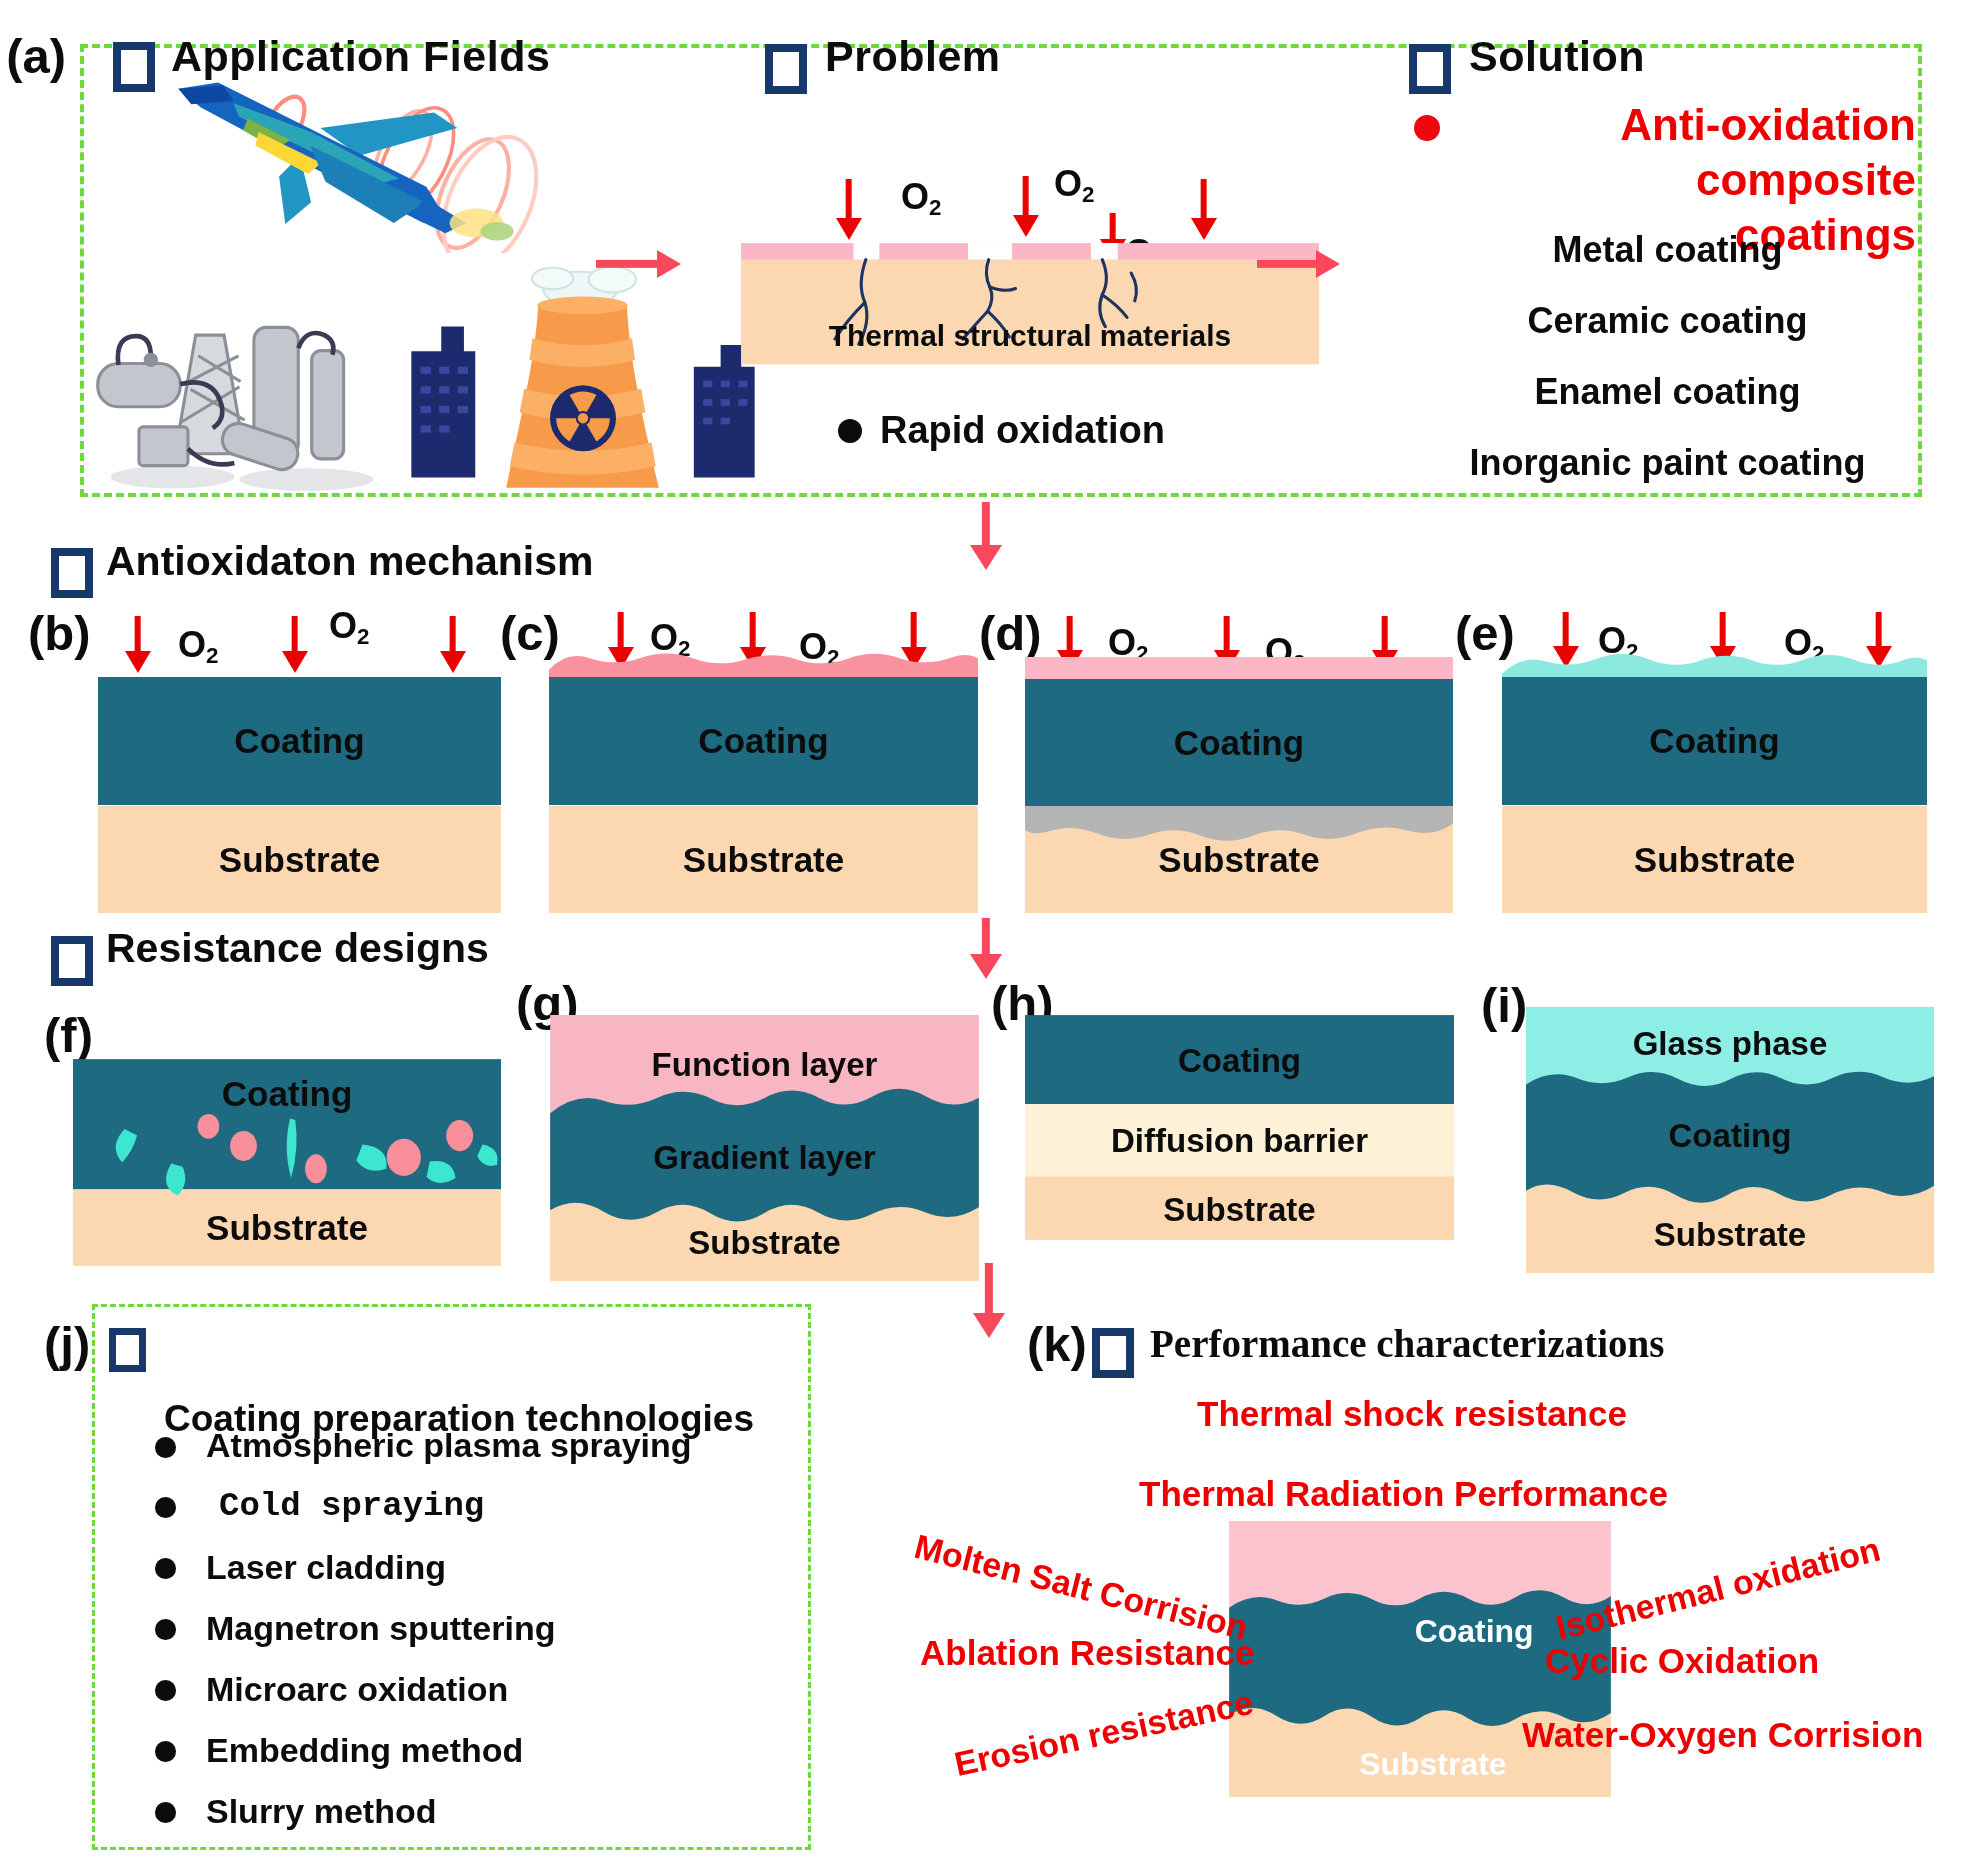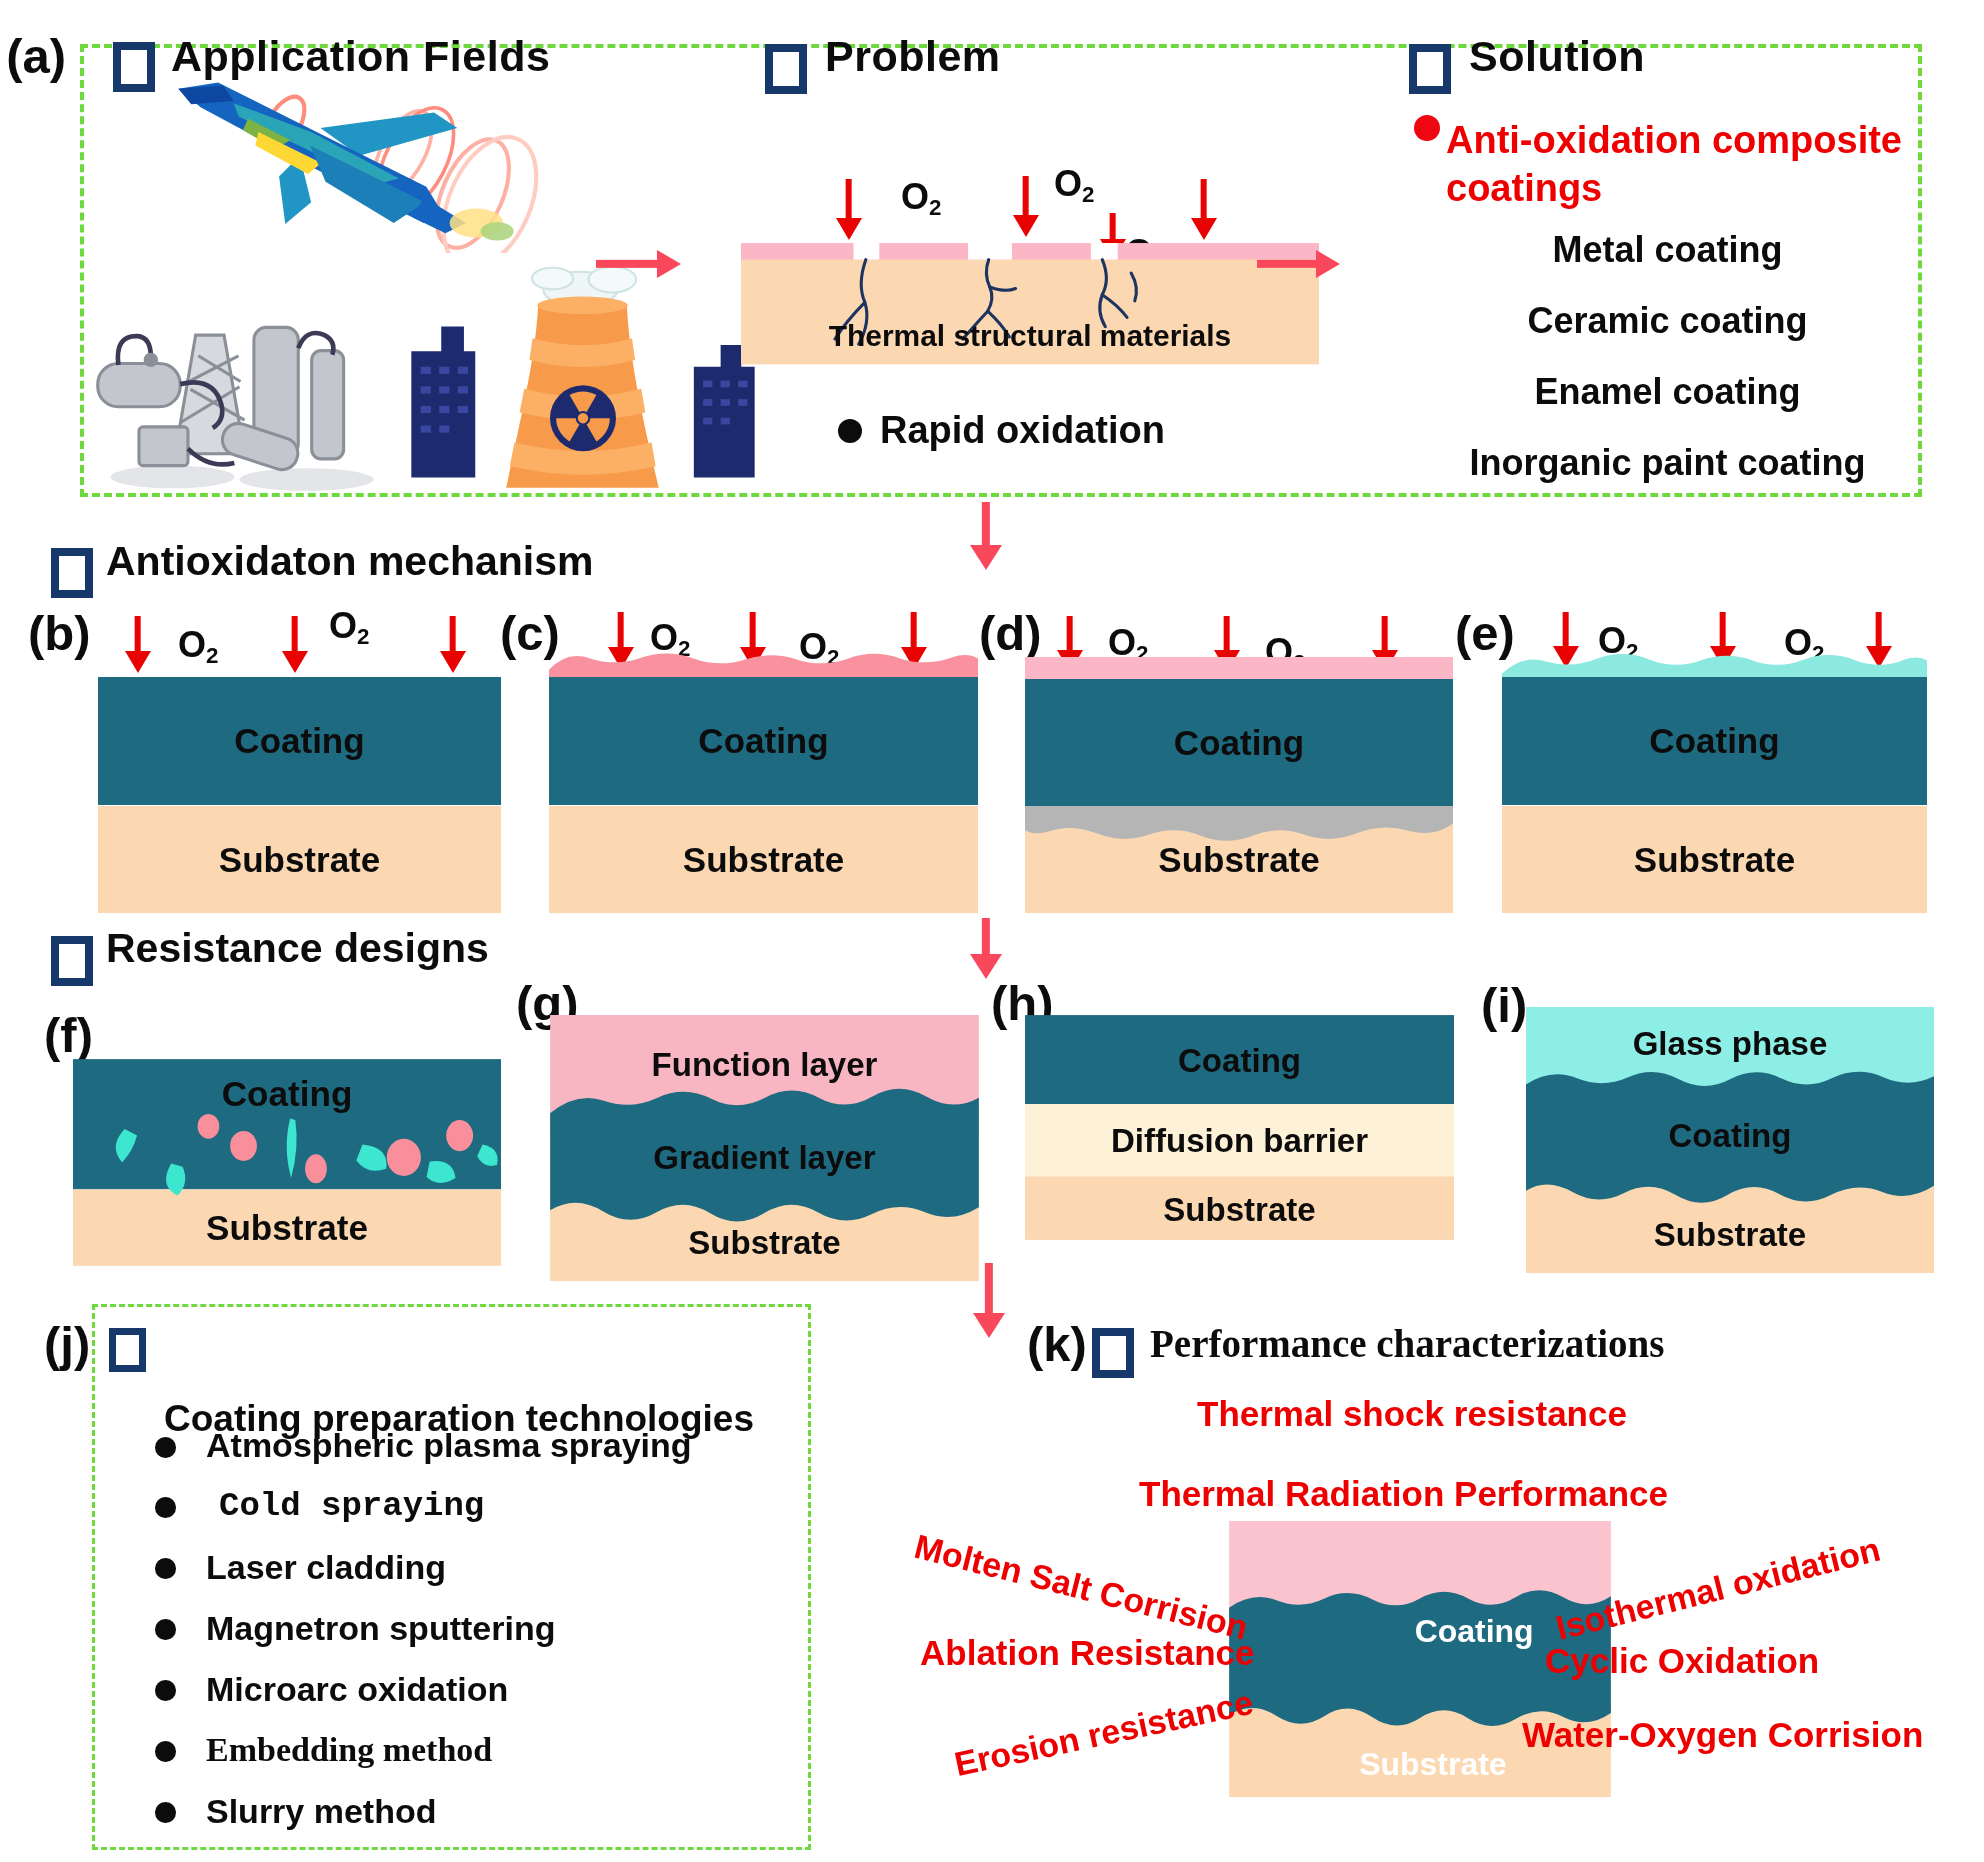--- a/index.html
+++ b/index.html
@@ -188,21 +188,21 @@
   <div class="abs" style="left:880px; top:409px; font-size:38px;">Rapid oxidation</div>
 
   <div class="arrow-r" style="left:1257px; top:249px; width:83px; height:30px;">
     <div class="shaft"></div>
       <div class="head"></div>
   </div>
 
   <div class="sq" style="left:1409px; top:44px;"></div>
   <div class="abs hdr" style="left:1469px; top:32px;">Solution</div>
   <div class="bullet" style="left:1414px; top:115px; width:26px; height:26px; background:#ee0711;"></div>
-  <div class="abs red" style="left:1446px; top:97px; width:470px; text-align:left; font-size:38px; line-height:1.25;margin-top:20px;">
+  <div class="abs red" style="left:1446px; top:97px; width:470px; text-align:right; font-size:44px; line-height:1.25;">
     <div>Anti-oxidation composite</div>
     <div>coatings</div>
   </div>
   <div class="abs" style="left:1425px; top:214px; width:485px; text-align:center; font-size:36px; line-height:71px;">
     <div>Metal coating</div>
     <div>Ceramic coating</div>
     <div>Enamel coating</div>
     <div>Inorganic paint coating</div>
   </div>
 
@@ -386,21 +386,21 @@
   <div class="abs" style="left:206px; top:1426px; font-size:34px; white-space:nowrap;">Atmospheric plasma spraying</div>
   <div class="bullet" style="left:155px; top:1497px; width:20.7px; height:20.7px;"></div>
   <div class="abs" style="left:219px; top:1487px; font-size:34px; white-space:nowrap;font-family:Liberation Mono, monospace;">Cold spraying</div>
   <div class="bullet" style="left:155px; top:1558px; width:20.7px; height:20.7px;"></div>
   <div class="abs" style="left:206px; top:1548px; font-size:34px; white-space:nowrap;">Laser cladding</div>
   <div class="bullet" style="left:155px; top:1619px; width:20.7px; height:20.7px;"></div>
   <div class="abs" style="left:206px; top:1609px; font-size:34px; white-space:nowrap;">Magnetron sputtering</div>
   <div class="bullet" style="left:155px; top:1680px; width:20.7px; height:20.7px;"></div>
   <div class="abs" style="left:206px; top:1670px; font-size:34px; white-space:nowrap;">Microarc oxidation</div>
   <div class="bullet" style="left:155px; top:1741px; width:20.7px; height:20.7px;"></div>
-  <div class="abs" style="left:206px; top:1731px; font-size:34px; white-space:nowrap;font-family:Liberation Serif, serif;">Embedding method</div>
+  <div class="abs" style="left:206px; top:1731px; font-size:34px; white-space:nowrap;">Embedding method</div>
   <div class="bullet" style="left:155px; top:1802px; width:20.7px; height:20.7px;"></div>
   <div class="abs" style="left:206px; top:1792px; font-size:34px; white-space:nowrap;">Slurry method</div>
 
   <div class="abs tag" style="left:1027px; top:1316px;">(k)</div>
   <div class="sq" style="left:1092px; top:1328px;"></div>
   <div class="abs" style="left:1150px; top:1321px; font-size:39px; white-space:nowrap;font-family:Liberation Serif, serif;">Performance characterizations</div>
 
   <div class="perfitem" style="left:1197px; top:1394px;">Thermal shock resistance</div>
   <div class="perfitem" style="left:1139px; top:1474px;">Thermal Radiation Performance</div>
 

